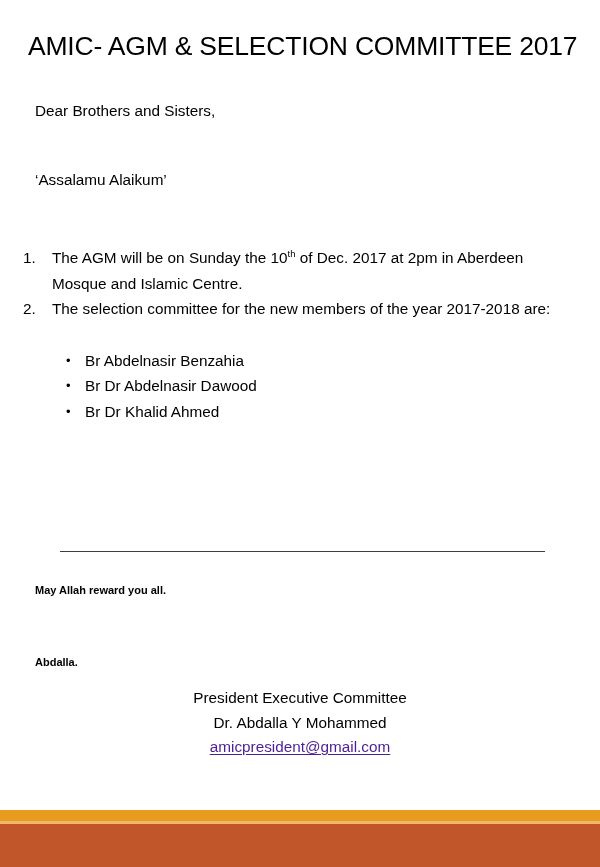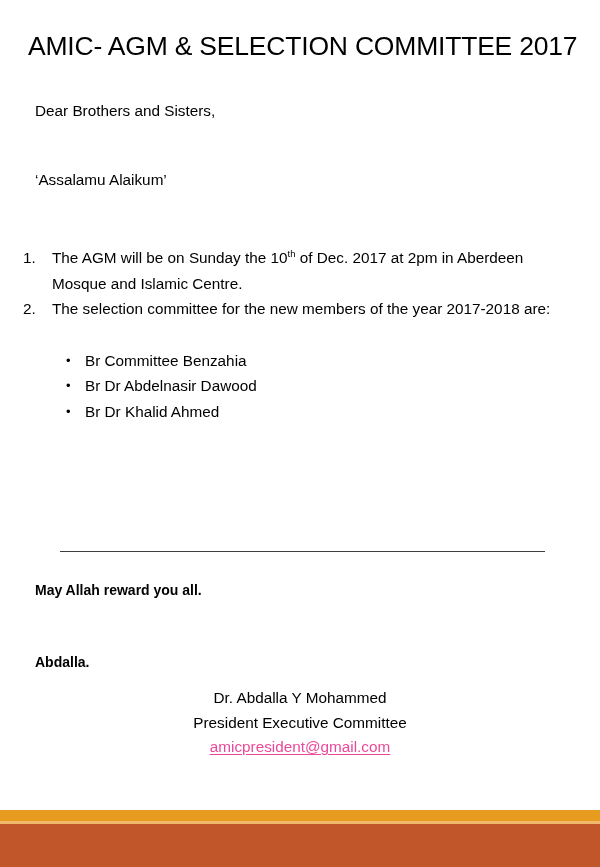--- a/index.html
+++ b/index.html
@@ -117,39 +117,39 @@
     height: 0;
     border-top: 1.4px solid #3f3f3f;
   }
 
   
   .closing {
     position: absolute;
     left: 23px;
     top: 558px;
     width: 554px;
-    font-size: 14px;
+    font-size: 11px;
     line-height: 25.5px;
     font-weight: 700;
   }
   .closing .gap-close { height: 22px; }
 
   
   .signature {
     position: absolute;
     left: 0;
     top: 678px;
     width: 600px;
     text-align: center;
     font-size: 15.3px;
     line-height: 24.5px;
   }
   .sig-line { margin: 0; }
   .email-link {
-    color: #ec4899;
+    color: #4c1d95;
     text-underline-offset: 2px;
   }
 
   
   .band-amber {
     position: absolute;
     left: 0;
     top: 802px;
     width: 600px;
     height: 11px;
@@ -198,21 +198,21 @@
       </li>
       <li class="num-item">
         <span class="num-marker">2.</span><span>The selection committee for the new members of the year 2017-2018 are:</span>
       </li>
     </ol>
 
     <div class="gap-lg"></div>
 
     <ul class="bul-list">
       <li class="bul-item">
-        <span class="bul-marker">•</span><span>Br Committee Benzahia</span>
+        <span class="bul-marker">•</span><span>Br Abdelnasir Benzahia</span>
       </li>
       <li class="bul-item">
         <span class="bul-marker">•</span><span>Br Dr Abdelnasir Dawood</span>
       </li>
       <li class="bul-item">
         <span class="bul-marker">•</span><span>Br Dr Khalid Ahmed</span>
       </li>
     </ul>
 
     <div class="gap-lg"></div>
@@ -224,22 +224,22 @@
     <div class="divider"></div>
   </div>
 
   <div class="closing">
     <p class="para">May Allah reward you all.</p>
     <div class="gap-close"></div>
     <p class="para">Abdalla.</p>
   </div>
 
   <div class="signature">
+    <p class="sig-line">President Executive Committee</p>
     <p class="sig-line">Dr. Abdalla Y Mohammed</p>
-    <p class="sig-line">President Executive Committee</p>
     <p class="sig-line">
       <a class="email-link" href="#">amicpresident@gmail.com</a>
     </p>
   </div>
 
   <div class="band-amber"></div>
   <div class="band-hairline"></div>
   <div class="band-rust"></div>
 
 </div>

